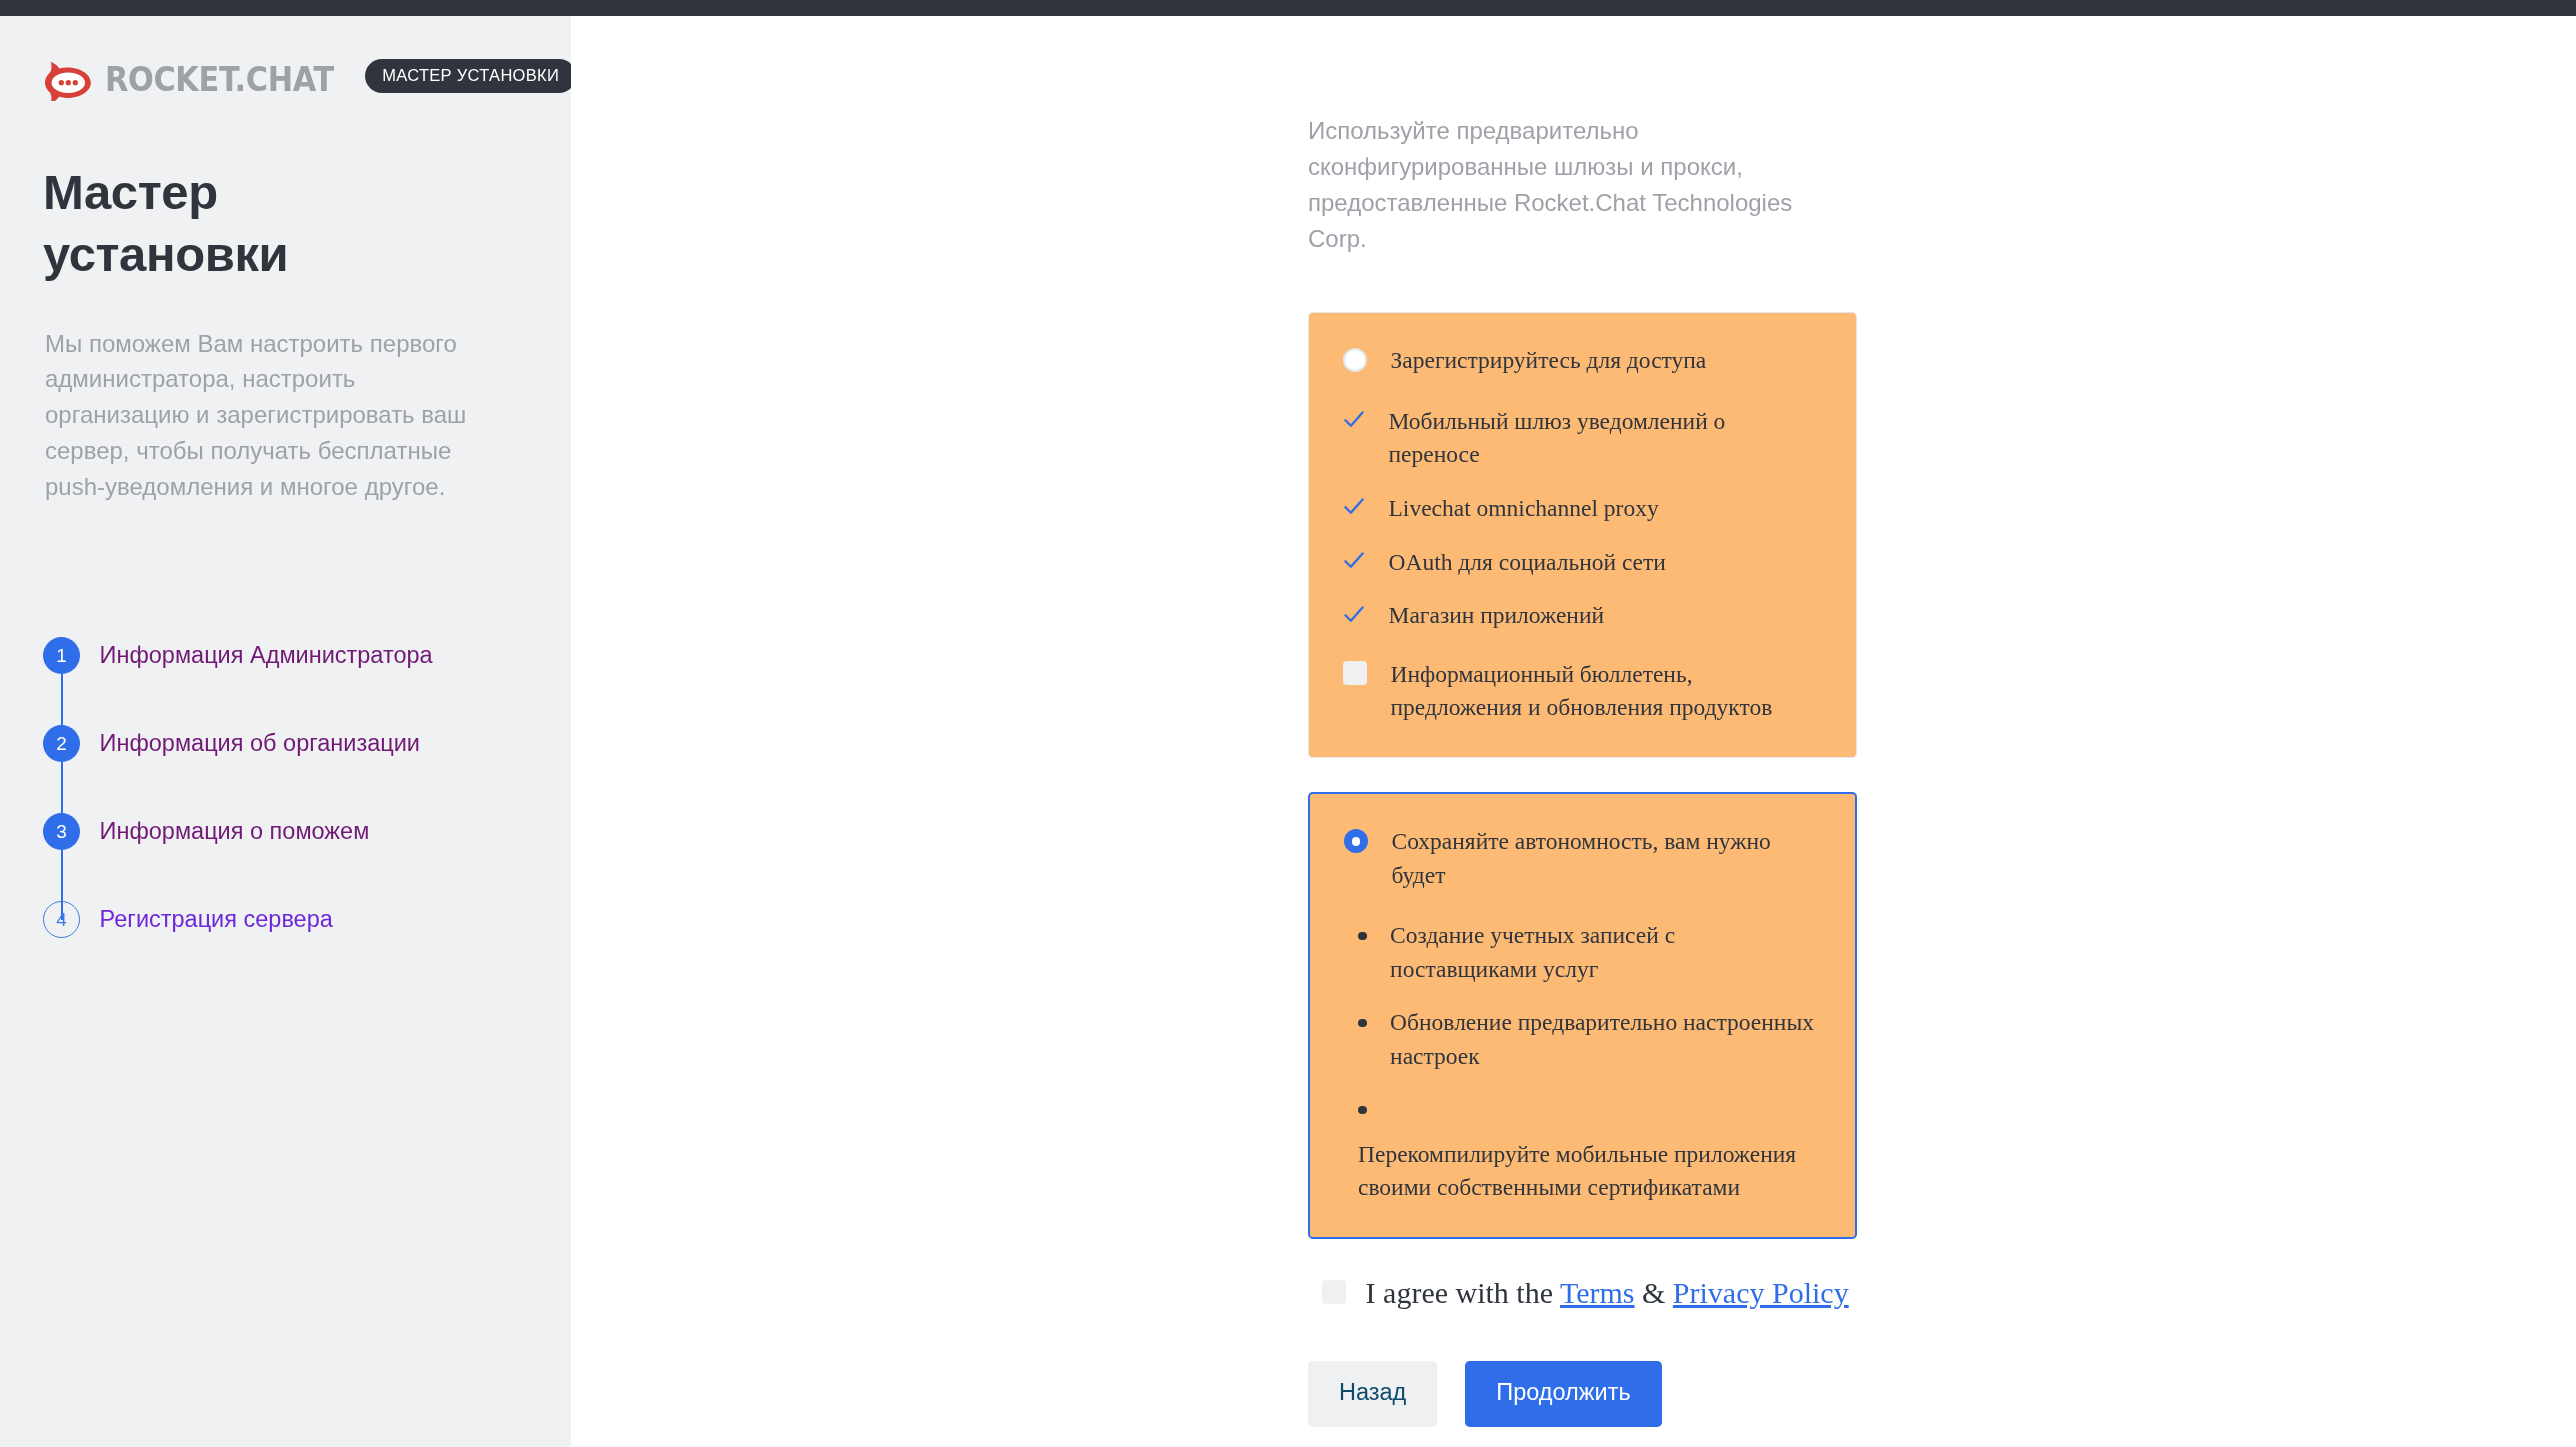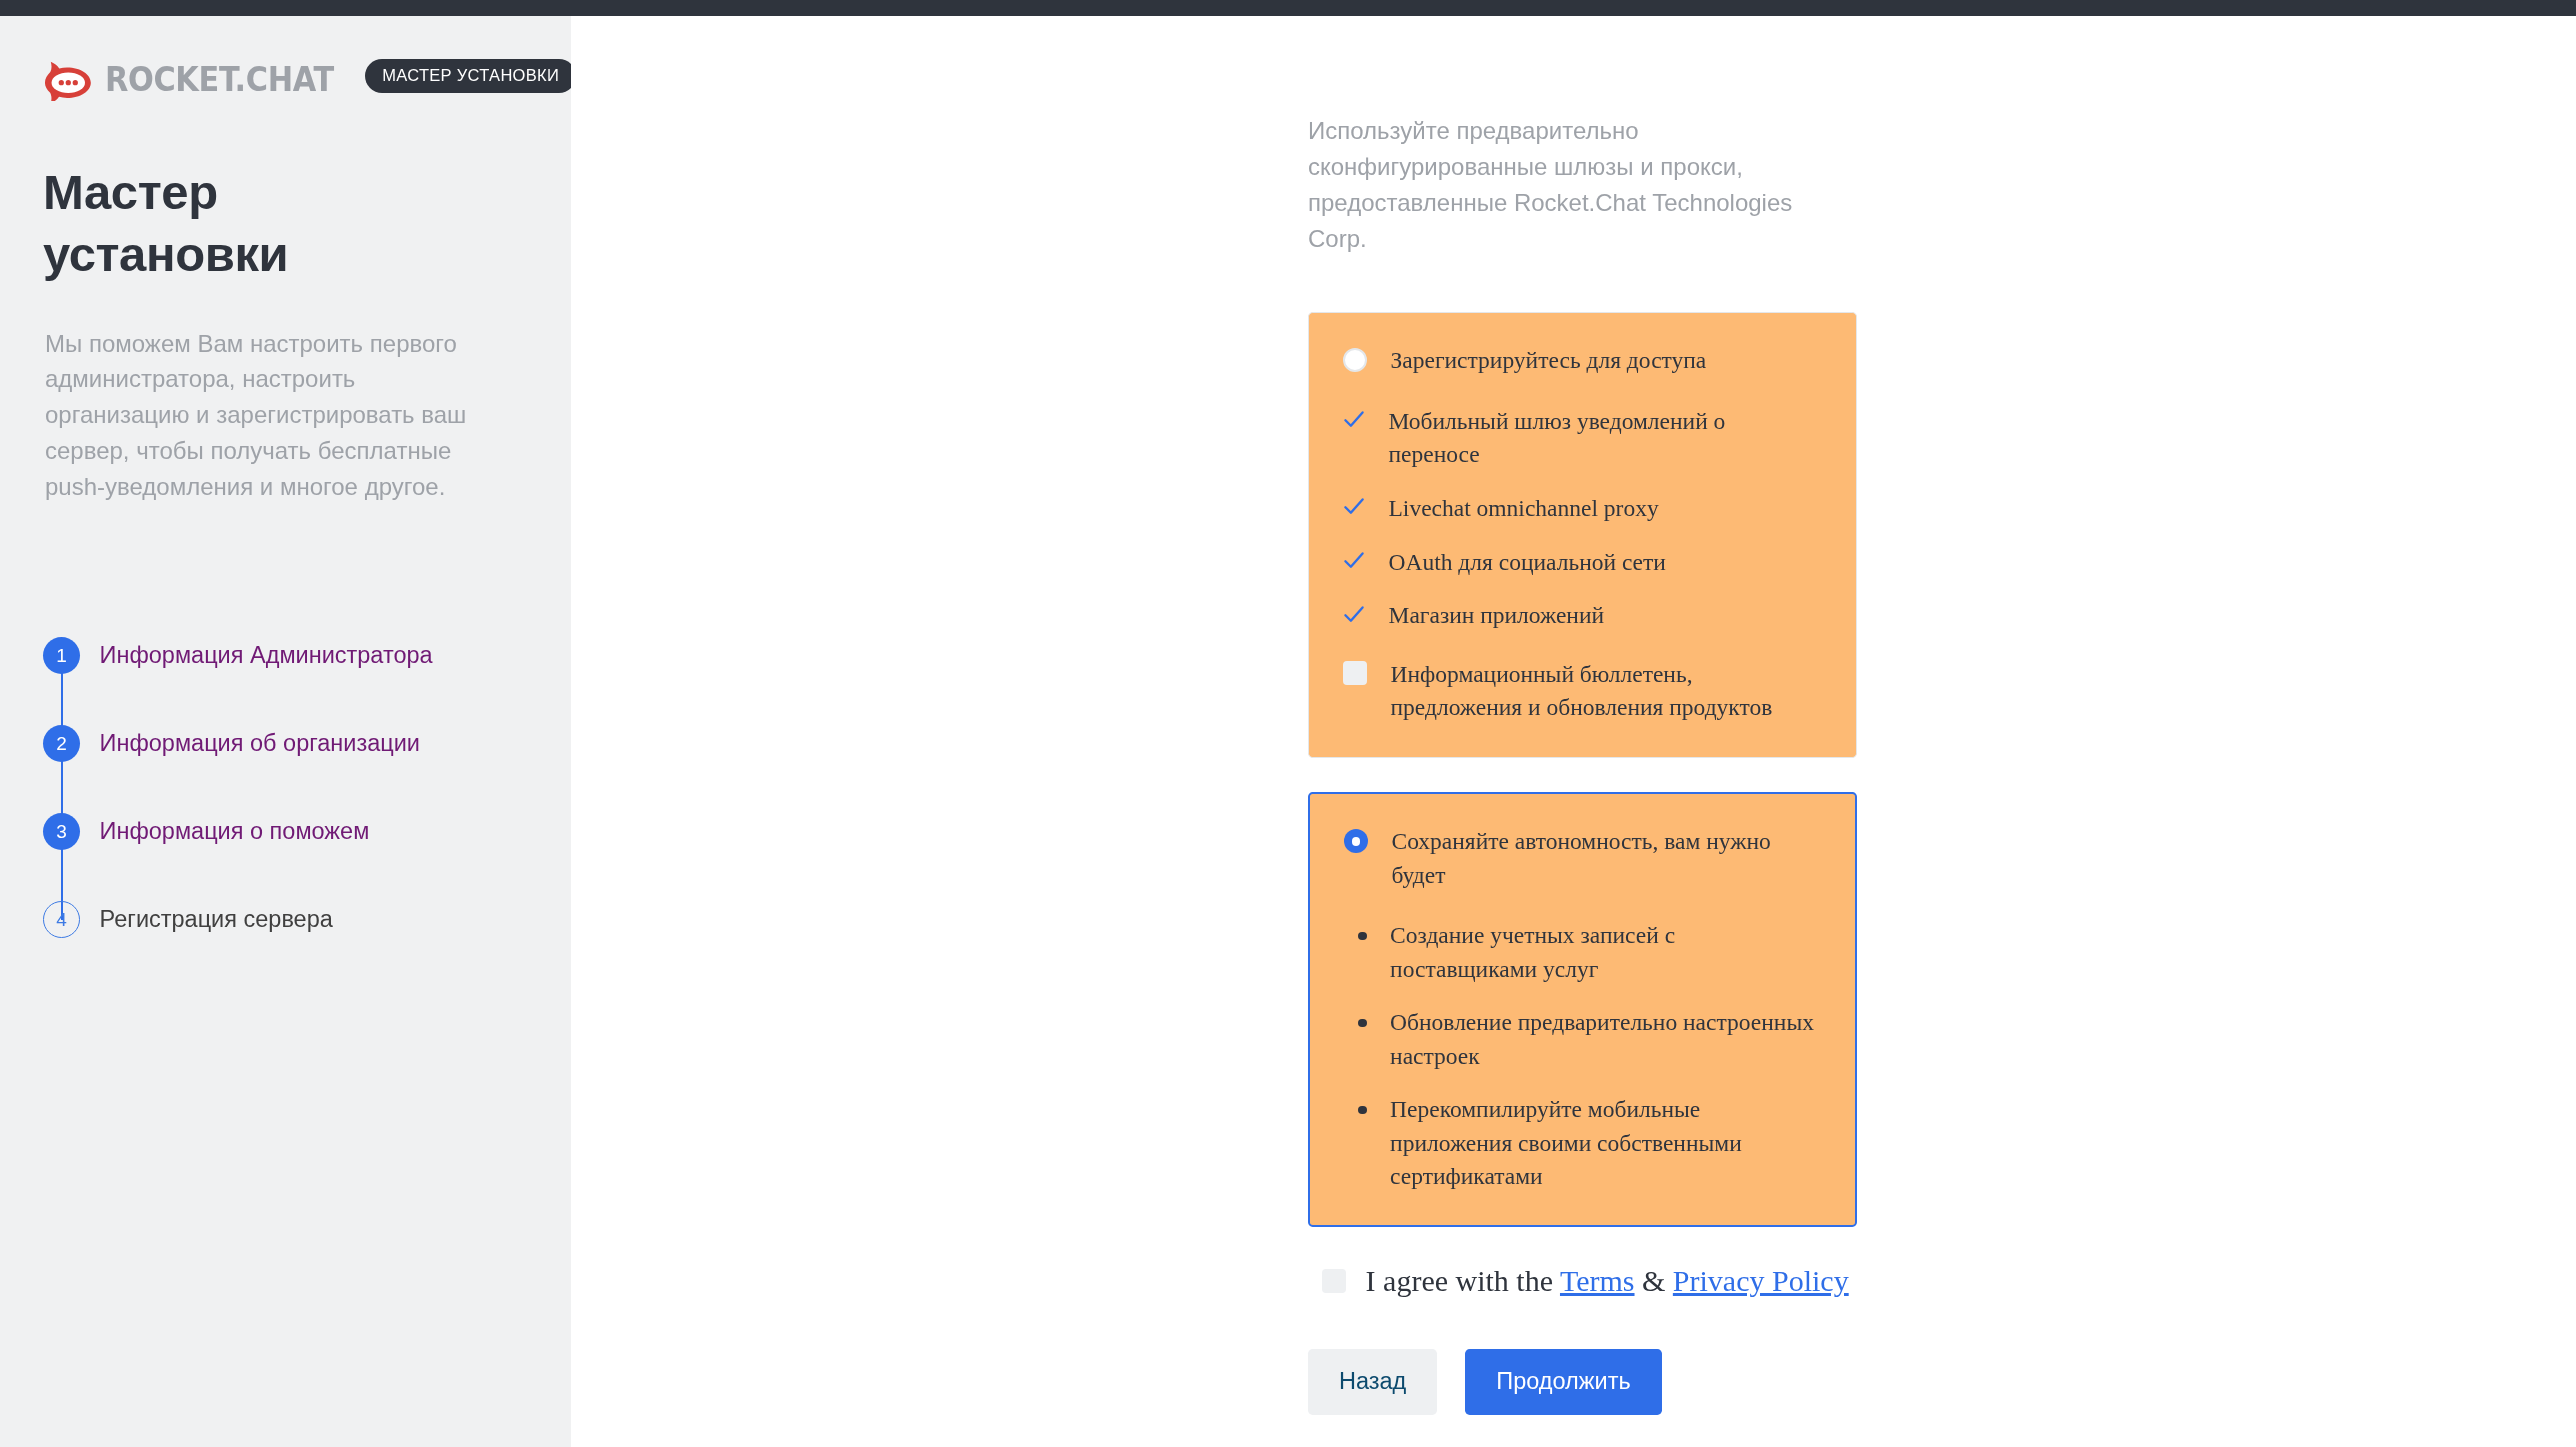--- a/index.html
+++ b/index.html
@@ -143,21 +143,21 @@
     border: 1.6px solid #3c7ae4;
     color: #3c7ae4;
   }
 
   .step-label {
     font-size: 23.5px;
     color: #701a75;
     white-space: nowrap;
   }
 
-  .step-label.current { color: #404040; }
+  .step-label.current { color: #6d28d9; }
 
   
   .main-panel {
     position: absolute;
     top: 27.4px;
     left: 571px;
     width: 1717px;
     height: 1420px;
     background: #ffffff;
     border-top-left-radius: 7.8px;
@@ -264,21 +264,21 @@
   }
 
   .bullet-item {
     display: flex;
     align-items: flex-start;
     gap: 23.5px;
     margin-bottom: 20.4px;
     padding-left: 14px;
   }
 
-  .bullet-item:last-child { margin-bottom: 0; }
+  .bullet-item:last-child { margin-bottom: 0; flex-direction: column; }
 
   .bullet-dot {
     flex: 0 0 auto;
     width: 8.6px; height: 8.6px;
     border-radius: 50%;
     background: #2f343d;
     margin-top: 12.5px;
   }
 
   .bullet-label {

